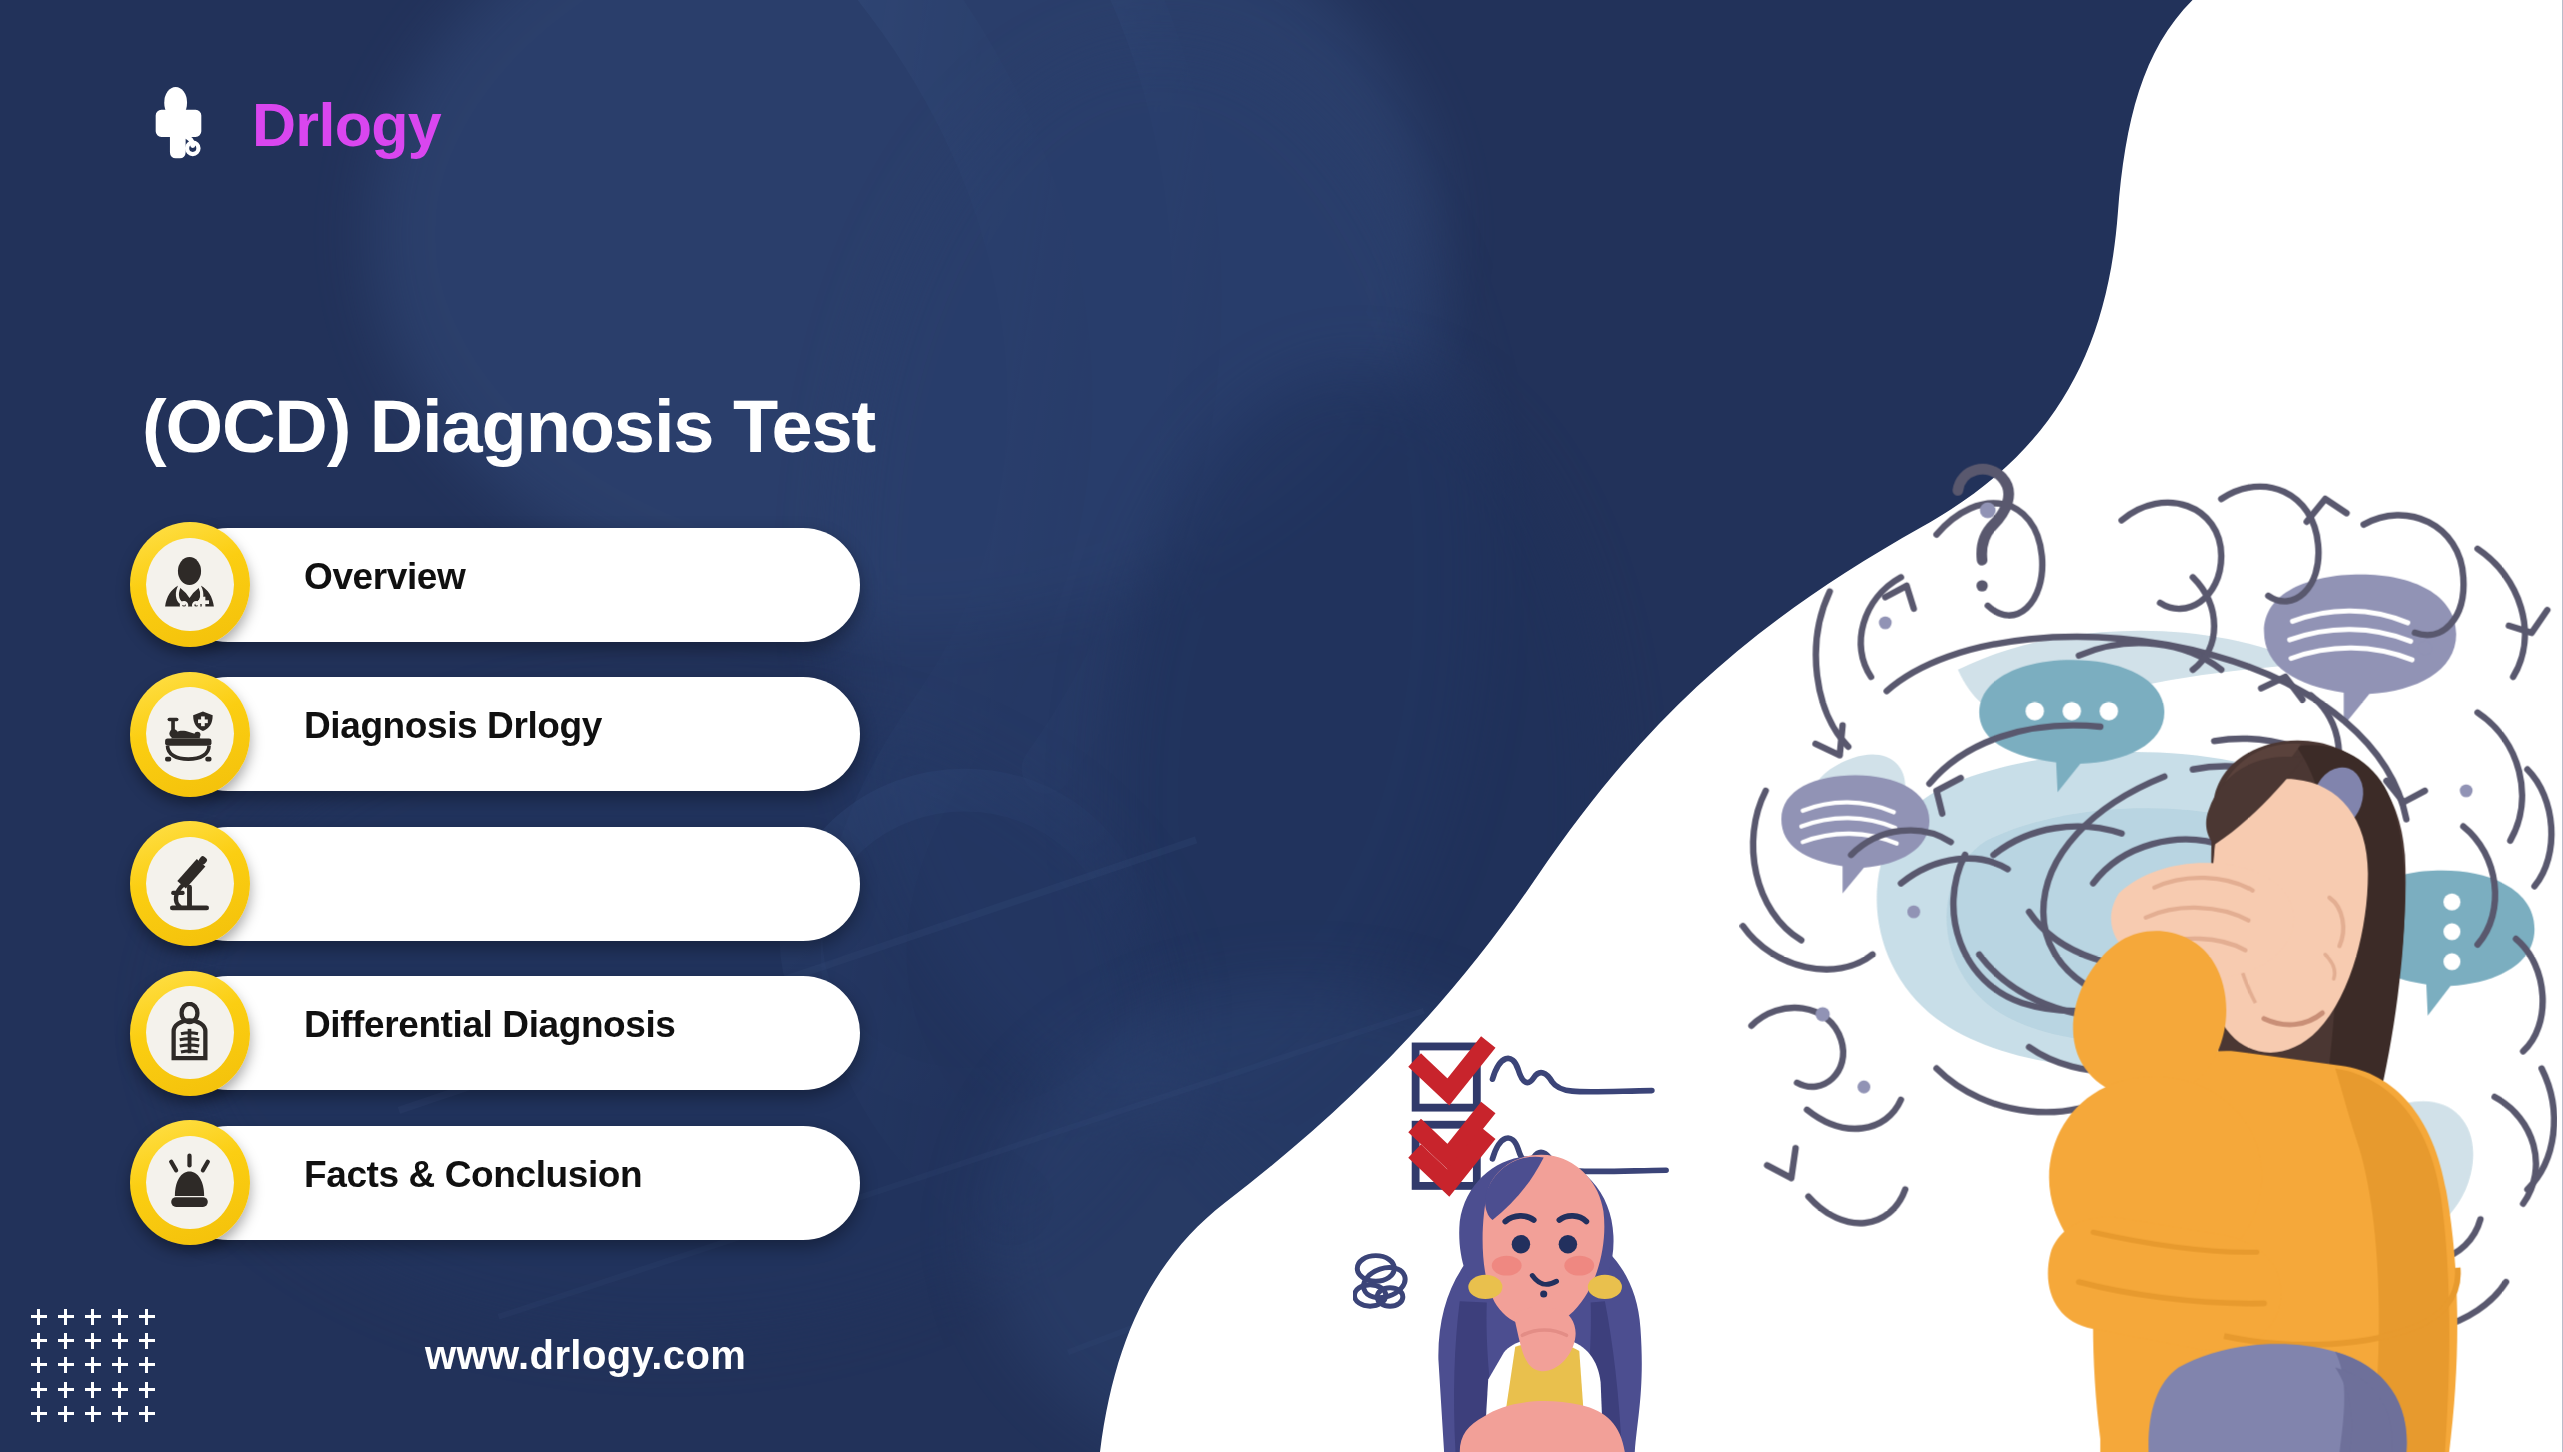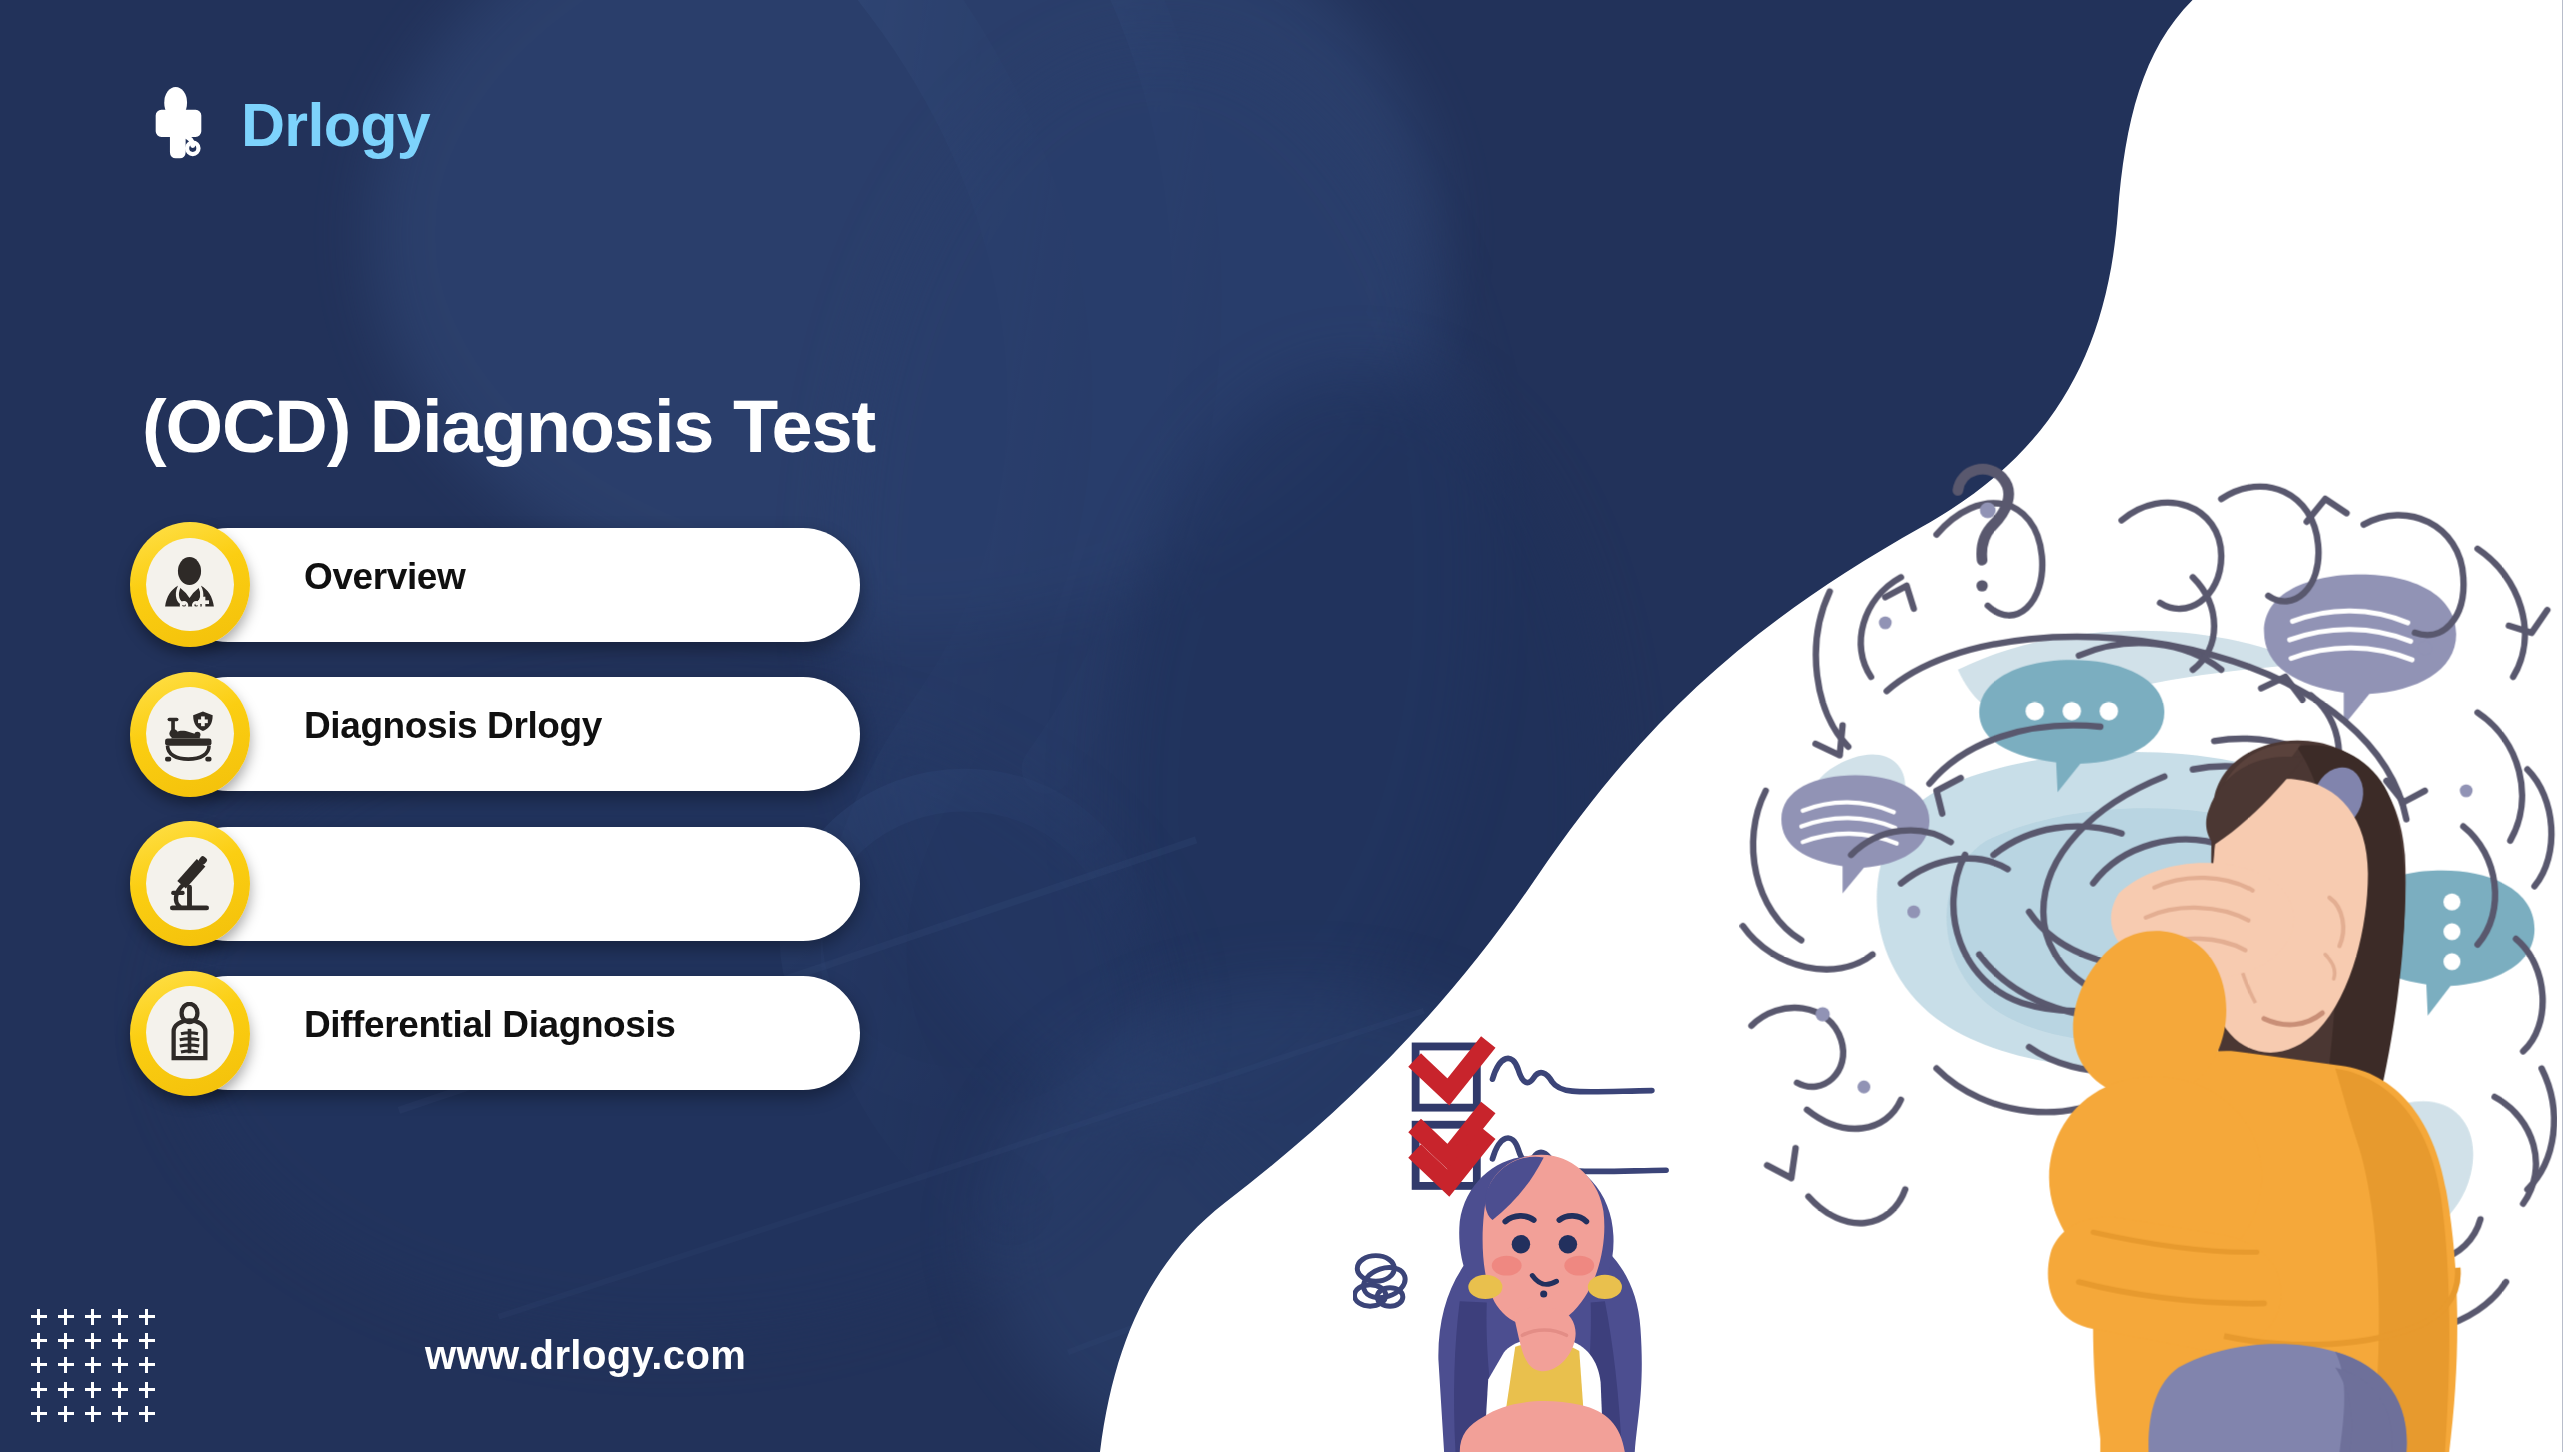--- a/index.html
+++ b/index.html
@@ -14,21 +14,21 @@
   .bg-base{position:absolute;inset:0;background:#22325a;}
   .bg-tex{position:absolute;inset:0;opacity:.85;}
   .bg-tex .band{position:absolute;border-radius:50%;filter:blur(28.5px);}
 
   
   .white-shape{position:absolute;inset:0;pointer-events:none;}
 
   
   .logo{position:absolute;left:140px;top:87px;display:flex;align-items:center;gap:24px;}
   .logo-mark{width:77px;height:77px;position:relative;}
-  .logo-text{color:#7dd3fc;font-size:61px;font-weight:700;letter-spacing:-0.7px;line-height:1;}
+  .logo-text{color:#d946ef;font-size:61px;font-weight:700;letter-spacing:-0.7px;line-height:1;margin-left:11px;}
 
   
   .title{position:absolute;left:142px;top:246px;width:1680px;
     color:#ffffff;font-size:74px;font-weight:700;line-height:1.18;letter-spacing:-1.1px;}
 
   
   .pills{position:absolute;left:127px;top:521px;}
   .pill-row{position:relative;width:733px;height:128px;margin-bottom:21.4px;}
   .pill-bar{position:absolute;left:44px;top:7.1px;width:689px;height:114px;
     background:#ffffff;border-radius:57px;
@@ -367,20 +367,38 @@
             <path d="M36,52 C44,50 56,50 64,52" stroke-width="5"></path>
             <path d="M34,62 C44,60 56,60 66,62" stroke-width="5"></path>
             <path d="M34,72 C44,70 56,70 66,72" stroke-width="5"></path>
             <path d="M36,82 C44,80 56,80 64,82" stroke-width="5"></path>
           </svg>
         </div>
       </div>
       <div class="pill-label">Differential Diagnosis</div>
     </div>
 
+    <div class="pill-row">
+      <div class="pill-bar"></div>
+      <div class="pill-badge">
+        <div class="badge-ring"></div>
+        <div class="badge-inner">
+          <svg viewBox="0 0 100 100" fill="#2E2A27">
+            <path d="M26,72 C26,48 36,32 50,32 C64,32 74,48 74,72 Z"></path>
+            <rect x="20" y="74" width="60" height="16" rx="8"></rect>
+            <g stroke="#2E2A27" stroke-width="7" stroke-linecap="round" fill="none">
+              <path d="M50,22 L50,6"></path>
+                <path d="M28,30 L20,16"></path>
+                <path d="M72,30 L80,16"></path>
+            </g>
+          </svg>
+        </div>
+      </div>
+      <div class="pill-label">Facts &amp; Conclusion</div>
+    </div>
 
   </div>
 
   <div class="plusgrid">
     <i style="left:0px;top:0px"></i>
       <i style="left:27px;top:0px"></i>
       <i style="left:54px;top:0px"></i>
       <i style="left:81px;top:0px"></i>
       <i style="left:108px;top:0px"></i>
     <i style="left:0px;top:24px"></i>

